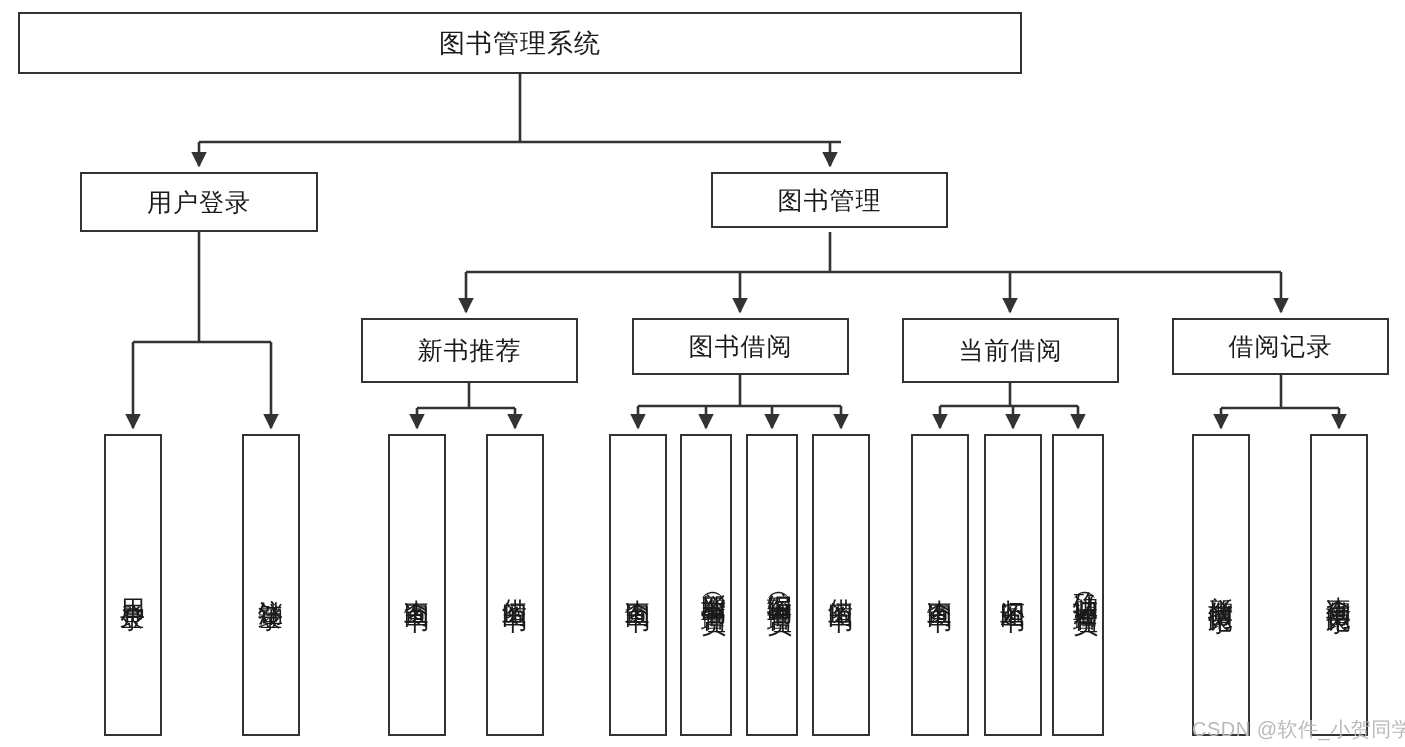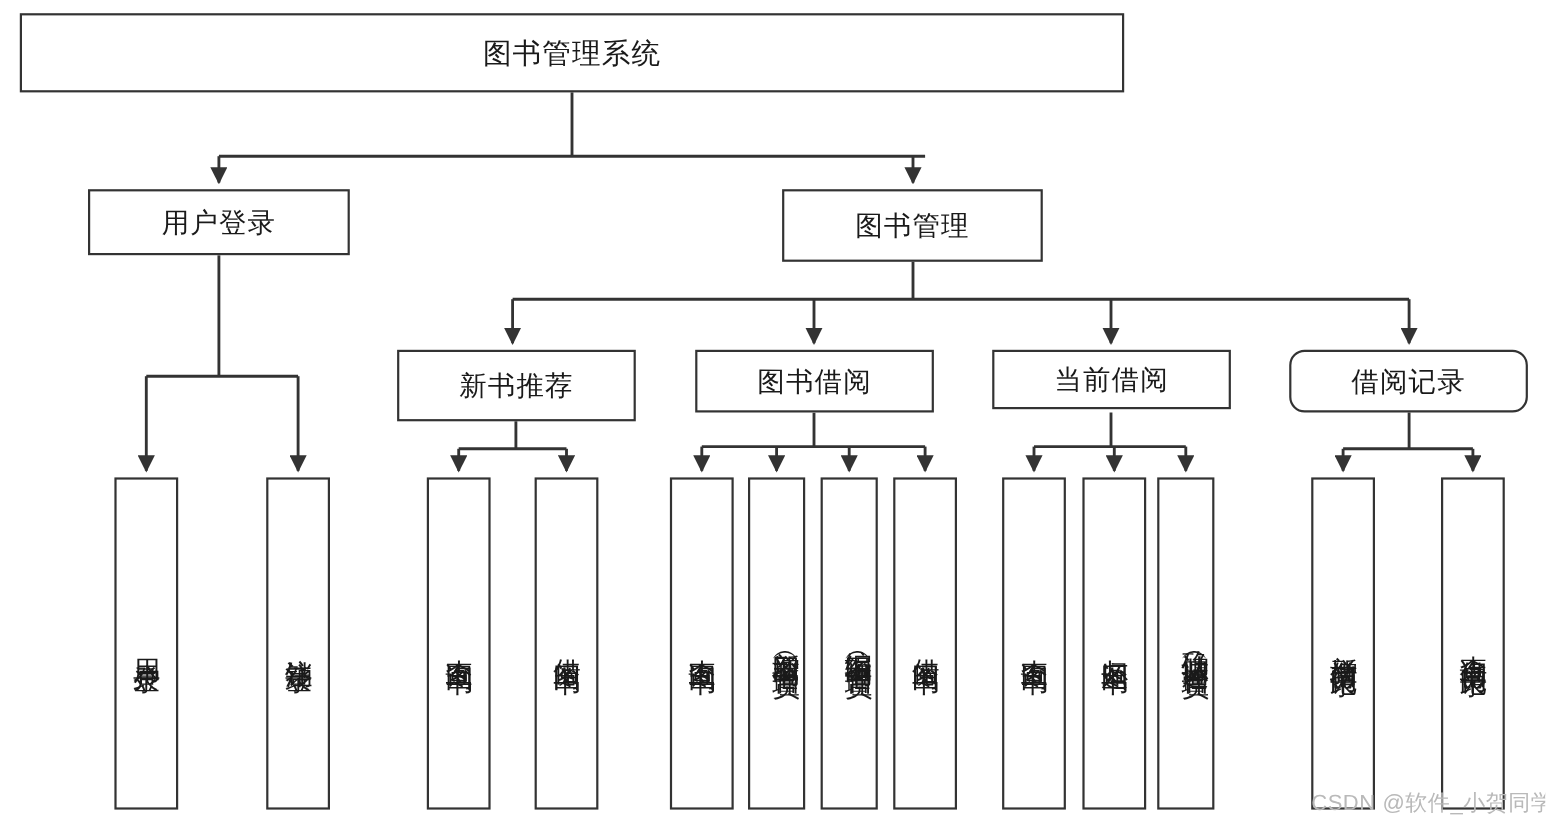--- a/index.html
+++ b/index.html
@@ -108,29 +108,29 @@
       <path d="M 1078 406 L 1078 428" marker-end="url(#arrow)"></path>
 
       <path d="M 1281 375 L 1281 408"></path>
       <path d="M 1221 408 L 1339 408"></path>
       <path d="M 1221 408 L 1221 428" marker-end="url(#arrow)"></path>
       <path d="M 1339 408 L 1339 428" marker-end="url(#arrow)"></path>
 
     </g>
   </svg>
 
-  <div class="node node-h node-root" style="left:18px; top:12px; width:1004px; height:72px;">图书管理系统</div>
+  <div class="node node-h node-root" style="left:18px; top:12px; width:1004px; height:62px;">图书管理系统</div>
 
   <div class="node node-h" style="left:80px; top:172px; width:238px; height:60px;">用户登录</div>
-  <div class="node node-h" style="left:711px; top:172px; width:237px; height:66px;">图书管理</div>
+  <div class="node node-h" style="left:711px; top:172px; width:237px; height:56px;">图书管理</div>
 
   <div class="node node-h" style="left:361px; top:318px; width:217px; height:65px;">新书推荐</div>
   <div class="node node-h" style="left:632px; top:318px; width:217px; height:57px;">图书借阅</div>
-  <div class="node node-h" style="left:902px; top:318px; width:217px; height:54px;">当前借阅</div>
-  <div class="node node-h" style="left:1172px; top:318px; width:217px; height:57px;border-radius:14px;">借阅记录</div>
+  <div class="node node-h" style="left:902px; top:318px; width:217px; height:65px;">当前借阅</div>
+  <div class="node node-h" style="left:1172px; top:318px; width:217px; height:57px;">借阅记录</div>
 
   <div class="node node-v" style="left:104px; top:434px; width:58px; height:302px;">用户登录</div>
   <div class="node node-v" style="left:242px; top:434px; width:58px; height:302px;">注销登录</div>
 
   <div class="node node-v" style="left:388px; top:434px; width:58px; height:302px;">查询图书</div>
   <div class="node node-v" style="left:486px; top:434px; width:58px; height:302px;">借阅图书</div>
 
   <div class="node node-v" style="left:609px; top:434px; width:58px; height:302px;">查询图书</div>
   <div class="node node-v" style="left:680px; top:434px; width:52px; height:302px; align-items:flex-start;">新增图书（管理员）</div>
   <div class="node node-v" style="left:746px; top:434px; width:52px; height:302px; align-items:flex-start;">编辑图书（管理员）</div>

